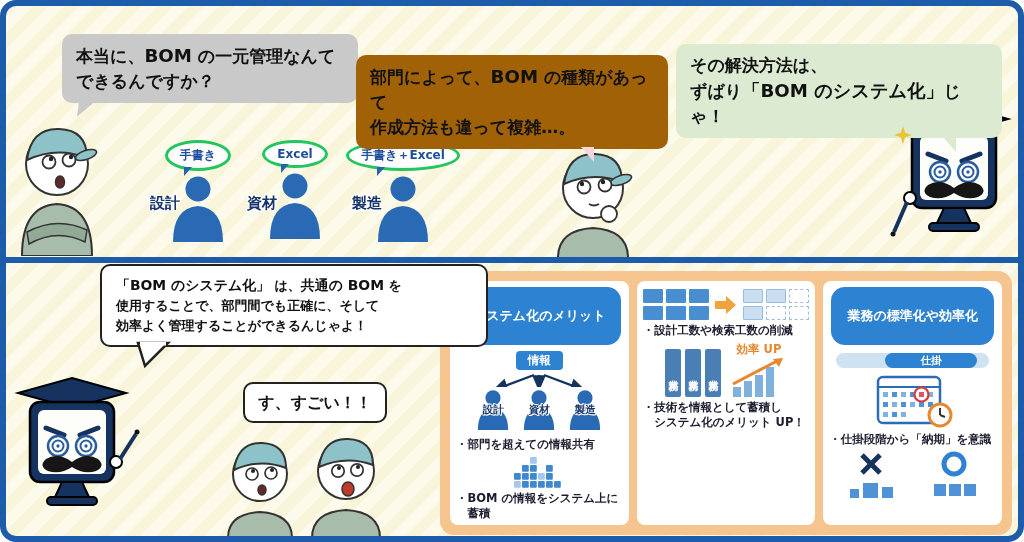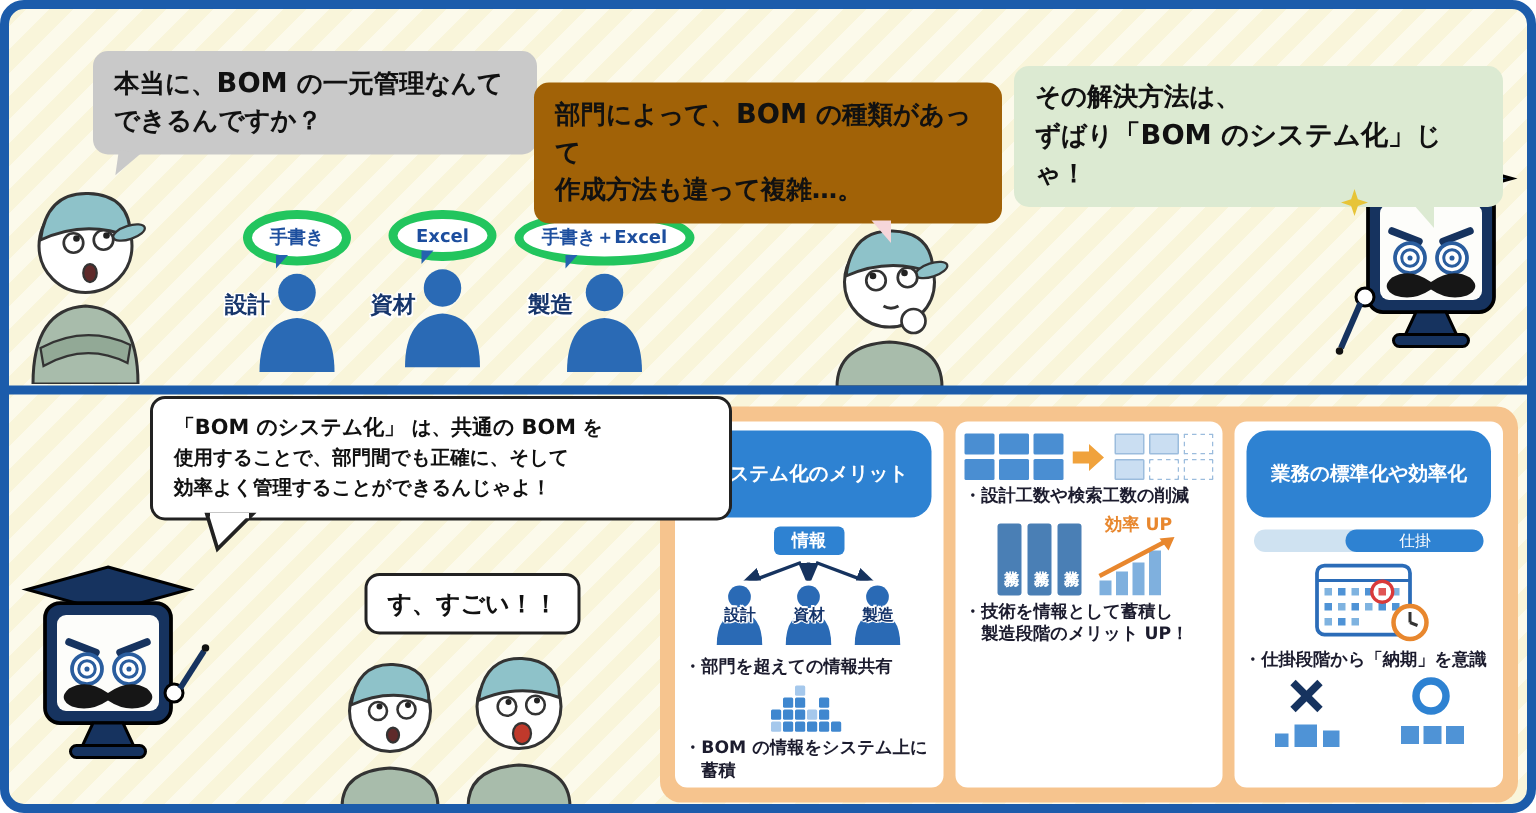--- a/index.html
+++ b/index.html
@@ -21,21 +21,21 @@
   .pink .tail{left:72%;bottom:-13px;border-top:15px solid #f6d6da;border-left:13px solid transparent;}
   .green{left:676px;top:44px;width:298px;background:#dcead2;}
   .green .tail{right:46px;bottom:-14px;border-top:16px solid #dcead2;border-left:14px solid transparent;}
   .outline{background:#fff;border:2.5px solid #222;}
   .explain{left:56px;top:264px;width:356px;font-size:13px;line-height:1.52;margin-left:44px;}
   .wow{left:243px;top:382px;width:128px;text-align:center;padding:7px 6px;font-size:16px;font-weight:800;}
   .otail{position:absolute;z-index:11;overflow:visible;}
 
   
   .dept{position:absolute;top:140px;width:100px;text-align:center;z-index:5;}
-  .tool{position:relative;display:inline-block;border:6px solid #22c55e;background:#fff;border-radius:50%;
+  .tool{position:relative;display:inline-block;border:3px solid #22c55e;background:#fff;border-radius:50%;
         padding:4px 12px;font-size:12px;font-weight:bold;color:#1d4e9e;white-space:nowrap;}
   .tool::after{content:"";position:absolute;left:26%;bottom:-8px;border-top:9px solid #2563ae;border-right:8px solid transparent;}
   .dept svg{display:block;margin:5px auto 0;}
   .dlabel{position:absolute;left:2px;top:54px;font-size:15px;font-weight:bold;color:#16356b;
           text-shadow:1px 0 #fff,-1px 0 #fff,0 1px #fff,0 -1px #fff,1px 1px #fff,-1px -1px #fff,1px -1px #fff,-1px 1px #fff;}
 
   
   .panel{position:absolute;left:440px;top:271px;width:572px;height:264px;background:#f6c48e;border-radius:14px;
          display:flex;gap:8px;padding:10px;box-sizing:border-box;z-index:8;}
   .card{flex:1 1 0;background:#fff;border-radius:8px;padding:6px 6px 4px;display:flex;flex-direction:column;
@@ -52,22 +52,22 @@
   .grid{display:grid;grid-template-columns:repeat(3,20px);grid-auto-rows:14px;gap:3px;}
   .grid.solid div{background:#4a8ed2;border-radius:1px;}
   .grid.ghost div{border:1.5px dashed #9bbcdd;border-radius:1px;box-sizing:border-box;}
   .grid.ghost div.f{background:#cadef2;border-style:solid;}
   .gyomurow{display:flex;align-items:flex-end;gap:4px;margin-top:1px;}
   .gbar{width:16px;height:48px;background:#4a7fb5;color:#fff;font-size:10px;font-weight:bold;
         writing-mode:vertical-rl;display:flex;align-items:center;justify-content:center;border-radius:2px;letter-spacing:1px;}
   .effcol{display:flex;flex-direction:column;align-items:center;margin-left:6px;}
   .eff{color:#e8872e;font-weight:800;font-size:11.5px;white-space:nowrap;}
   .wip{position:relative;width:92%;height:15px;background:#cfe2f1;border-radius:8px;margin-top:2px;}
-  .wipfill{position:absolute;right:0;top:0;bottom:0;width:60%;background:#2e82d2;border-radius:8px;color:#fff;
-           font-size:10.5px;font-weight:normal;display:flex;align-items:center;justify-content:center;}
+  .wipfill{position:absolute;right:12px;top:0;bottom:0;width:60%;background:#2e82d2;border-radius:8px;color:#fff;
+           font-size:10.5px;font-weight:bold;display:flex;align-items:center;justify-content:center;}
   .xorow{display:flex;justify-content:space-around;width:100%;}
   .xo{display:flex;flex-direction:column;align-items:center;gap:2px;}
 
   .sparkle{position:absolute;z-index:12;}
 </style>
 </head>
 <body>
 
 <div class="stage">
   <div class="bg"></div>
@@ -332,21 +332,21 @@
           <svg width="56" height="40">
             <rect x="2" y="30" width="8" height="10" fill="#7fb0de"></rect>
               <rect x="13" y="24" width="8" height="16" fill="#7fb0de"></rect>
             <rect x="24" y="18" width="8" height="22" fill="#7fb0de"></rect>
               <rect x="35" y="10" width="8" height="30" fill="#7fb0de"></rect>
             <line x1="2" y1="27" x2="46" y2="4" stroke="#e8872e" stroke-width="3"></line>
               <polygon points="52,1 42,2 48,10" fill="#e8872e"></polygon>
           </svg>
         </div>
       </div>
-      <div class="pt"><span>・技術を情報として蓄積し</span><br><span>　製造段階のメリット UP！</span></div>
+      <div class="pt"><span>・技術を情報として蓄積し</span><br><span>　システム化のメリット UP！</span></div>
     </div>
 
     <div class="card">
       <div class="chead">業務の標準化や効率化</div>
       <div class="wip">
         <div class="wipfill">仕掛</div>
       </div>
       <svg width="86" height="58">
         <rect x="8" y="6" width="62" height="46" rx="5" fill="#fff" stroke="#2b6cb8" stroke-width="2.5"></rect>
         <path d="M8 16 h62" stroke="#2b6cb8" stroke-width="2"></path>

